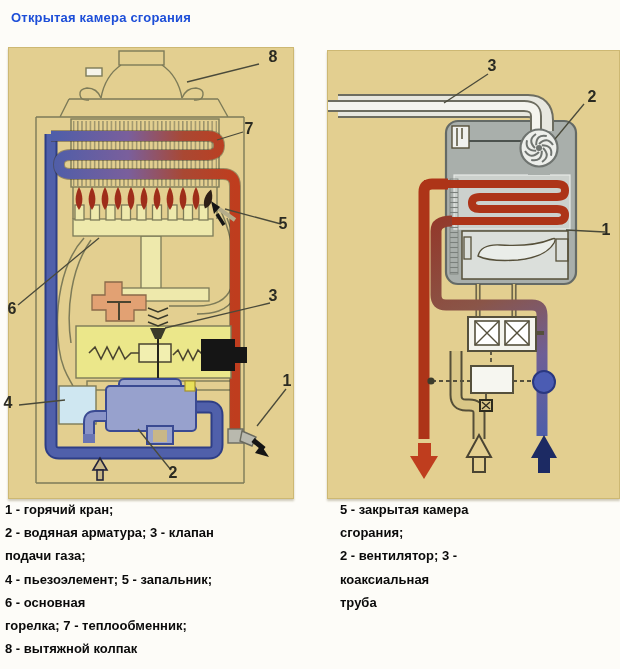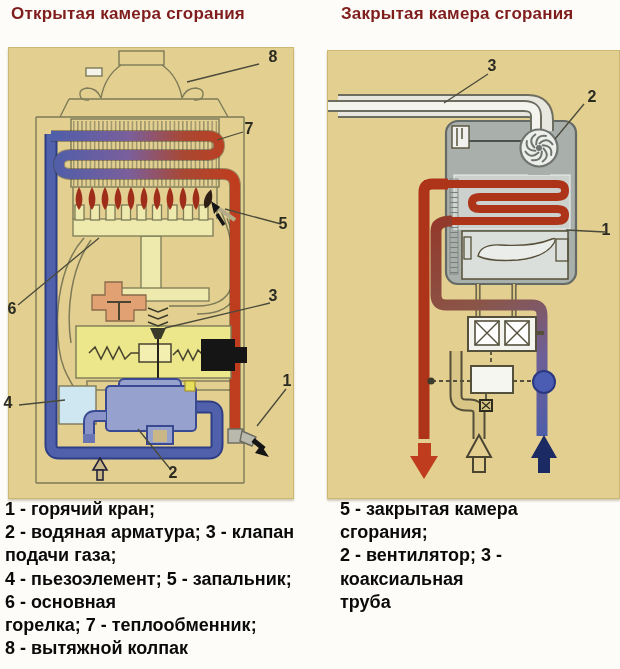--- a/index.html
+++ b/index.html
@@ -1,37 +1,36 @@
 <!DOCTYPE html>
 <html><head>
 <meta charset="utf-8">
 <style>
   html,body{margin:0;padding:0;background:#ffffff;}
   .page{position:relative;width:620px;height:669px;background:#fdfcf8;overflow:hidden;
         font-family:"Liberation Sans",sans-serif;}
-  .title{position:absolute;top:4px;font-size:17px;font-weight:700;color:#7f1d1d;letter-spacing:.2px;}
+  .title{position:absolute;top:10px;font-size:13px;font-weight:700;color:#1d4ed8;letter-spacing:.2px;}
   .title.left{left:11px;}
   .title.right{left:341px;}
   .panel{position:absolute;background:#e3cf90;border:1px solid #cdb873;box-shadow:0 2px 2px rgba(120,110,70,.35);}
   .panel.left{left:8px;top:47px;width:284px;height:450px;}
   .panel.right{left:327px;top:50px;width:291px;height:447px;}
   .panel svg{display:block;}
   .num{position:absolute;transform:translate(-50%,-50%);font-size:16px;font-weight:700;color:#2b2b22;}
-  .caption{position:absolute;top:498px;font-size:18px;font-weight:700;color:#0a0a0a;
+  .caption{position:absolute;top:498px;font-size:13px;font-weight:700;color:#0a0a0a;
            line-height:23.2px;white-space:pre-line;}
   .caption.left{left:5px;width:325px;}
   .caption.right{left:340px;width:275px;}
 </style>
 </head>
 <body>
 
 <div class="page">
 
   <div class="title left">Открытая камера сгорания</div>
-  <div class="title right">Закрытая камера сгорания</div>
 
   <div class="panel left">
     <svg width="284" height="450" viewBox="0 0 284 450">
       <defs>
         <pattern id="fins" width="4.2" height="12" patternUnits="userSpaceOnUse">
           <line x1="1.6" y1="0" x2="1.6" y2="12" stroke="#8a8463" stroke-width="1.2"></line>
         </pattern>
         <linearGradient id="coil" gradientUnits="userSpaceOnUse" x1="42" y1="0" x2="226" y2="0">
           <stop offset="0" stop-color="#4e5ea9"></stop>
           <stop offset="0.42" stop-color="#7a5f9c"></stop>

